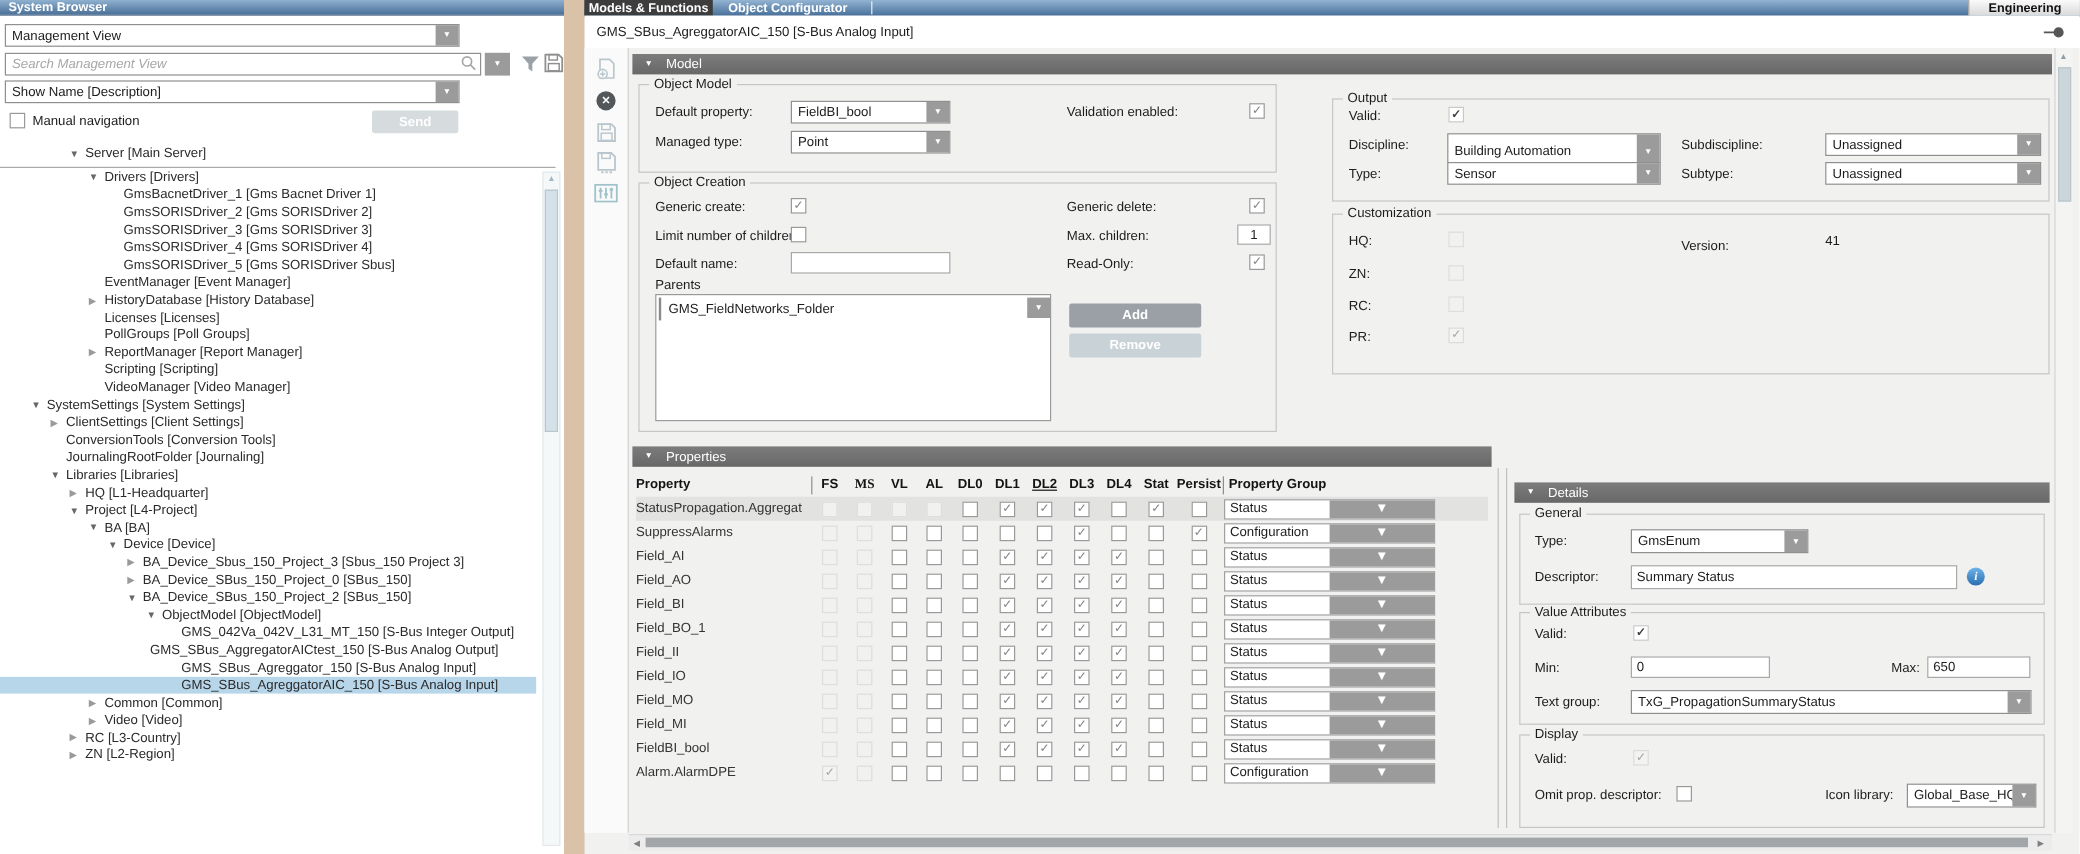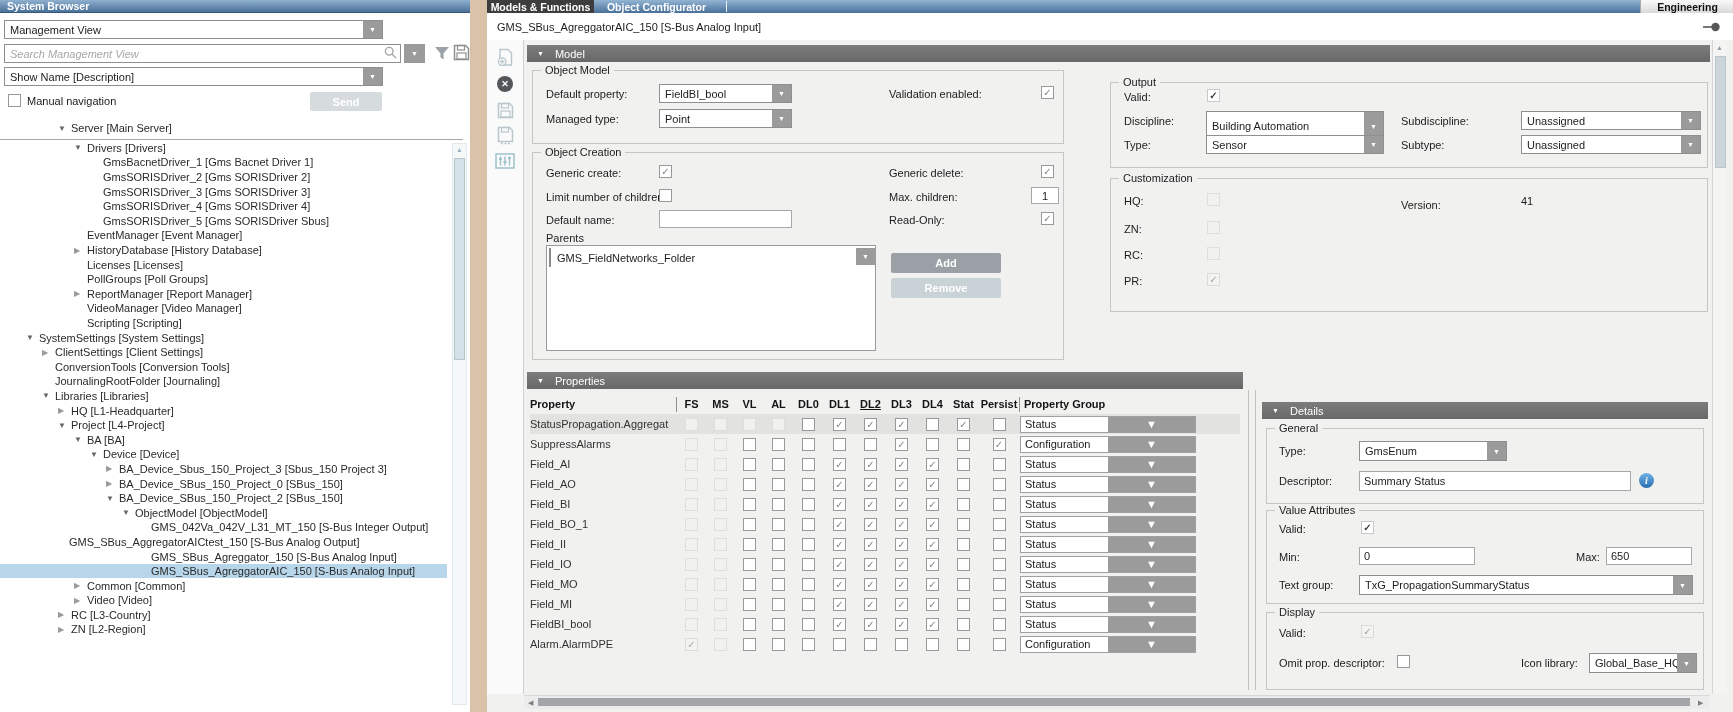--- a/index.html
+++ b/index.html
@@ -164,25 +164,25 @@
         <div class="titem" style="padding-left: 74px;">
           <span class="tarw none"></span>
           <span>PollGroups [Poll Groups]</span>
         </div>
         <div class="titem" style="padding-left: 74px;">
           <span class="tarw collapsed">▶</span>
           <span>ReportManager [Report Manager]</span>
         </div>
         <div class="titem" style="padding-left: 74px;">
           <span class="tarw none"></span>
+          <span>Scripting [Scripting]</span>
+        </div>
+        <div class="titem" style="padding-left: 74px;">
+          <span class="tarw none"></span>
           <span>VideoManager [Video Manager]</span>
-        </div>
-        <div class="titem" style="padding-left: 74px;">
-          <span class="tarw none"></span>
-          <span>Scripting [Scripting]</span>
         </div>
         <div class="titem" style="padding-left: 26px;">
           <span class="tarw expanded">▼</span>
           <span>SystemSettings [System Settings]</span>
         </div>
         <div class="titem" style="padding-left: 42px;">
           <span class="tarw collapsed">▶</span>
           <span>ClientSettings [Client Settings]</span>
         </div>
         <div class="titem" style="padding-left: 42px;">
@@ -226,21 +226,21 @@
           <span>BA_Device_SBus_150_Project_2 [SBus_150]</span>
         </div>
         <div class="titem" style="padding-left: 122px;">
           <span class="tarw expanded">▼</span>
           <span>ObjectModel [ObjectModel]</span>
         </div>
         <div class="titem" style="padding-left: 138px;">
           <span class="tarw none"></span>
           <span>GMS_042Va_042V_L31_MT_150 [S-Bus Integer Output]</span>
         </div>
-        <div class="titem" style="padding-left: 56px;">
+        <div class="titem" style="padding-left: 112px;">
           <span class="tarw none"></span>
           <span>GMS_SBus_AggregatorAICtest_150 [S-Bus Analog Output]</span>
         </div>
         <div class="titem" style="padding-left: 138px;">
           <span class="tarw none"></span>
           <span>GMS_SBus_Agreggator_150 [S-Bus Analog Input]</span>
         </div>
         <div class="titem sel" style="padding-left: 138px;">
           <span class="tarw none"></span>
           <span>GMS_SBus_AgreggatorAIC_150 [S-Bus Analog Input]</span>
@@ -428,21 +428,21 @@
 
   <div class="secbar" style="left:527px;top:372px;width:716px">
     <span class="secarw">▼</span>
     <span>Properties</span>
   </div>
   <div class="abs" style="left:530px;top:394px;width:710px" id="prop-table">
     <div class="hrow" id="prop-head">
         <span class="hname">Property</span>
         <span class="vsep"></span>
         <span class="ccell" style="width: 29px;">FS</span>
-        <span class="ccell" style="width: 29px;">MS</span>
+        <span class="ccell" style="width: 29px; font-family: Liberation Serif, serif;">MS</span>
         <span class="ccell" style="width: 29px;">VL</span>
         <span class="ccell" style="width: 29px;">AL</span>
         <span class="ccell" style="width: 31px;">DL0</span>
         <span class="ccell" style="width: 31px;">DL1</span>
         <span class="ccell" style="width: 31px; text-decoration: underline;">DL2</span>
         <span class="ccell" style="width: 31px;">DL3</span>
         <span class="ccell" style="width: 31px;">DL4</span>
         <span class="ccell" style="width: 31px;">Stat</span>
         <span class="ccell" style="width: 40px;">Persist</span>
         <span class="vsep"></span>

